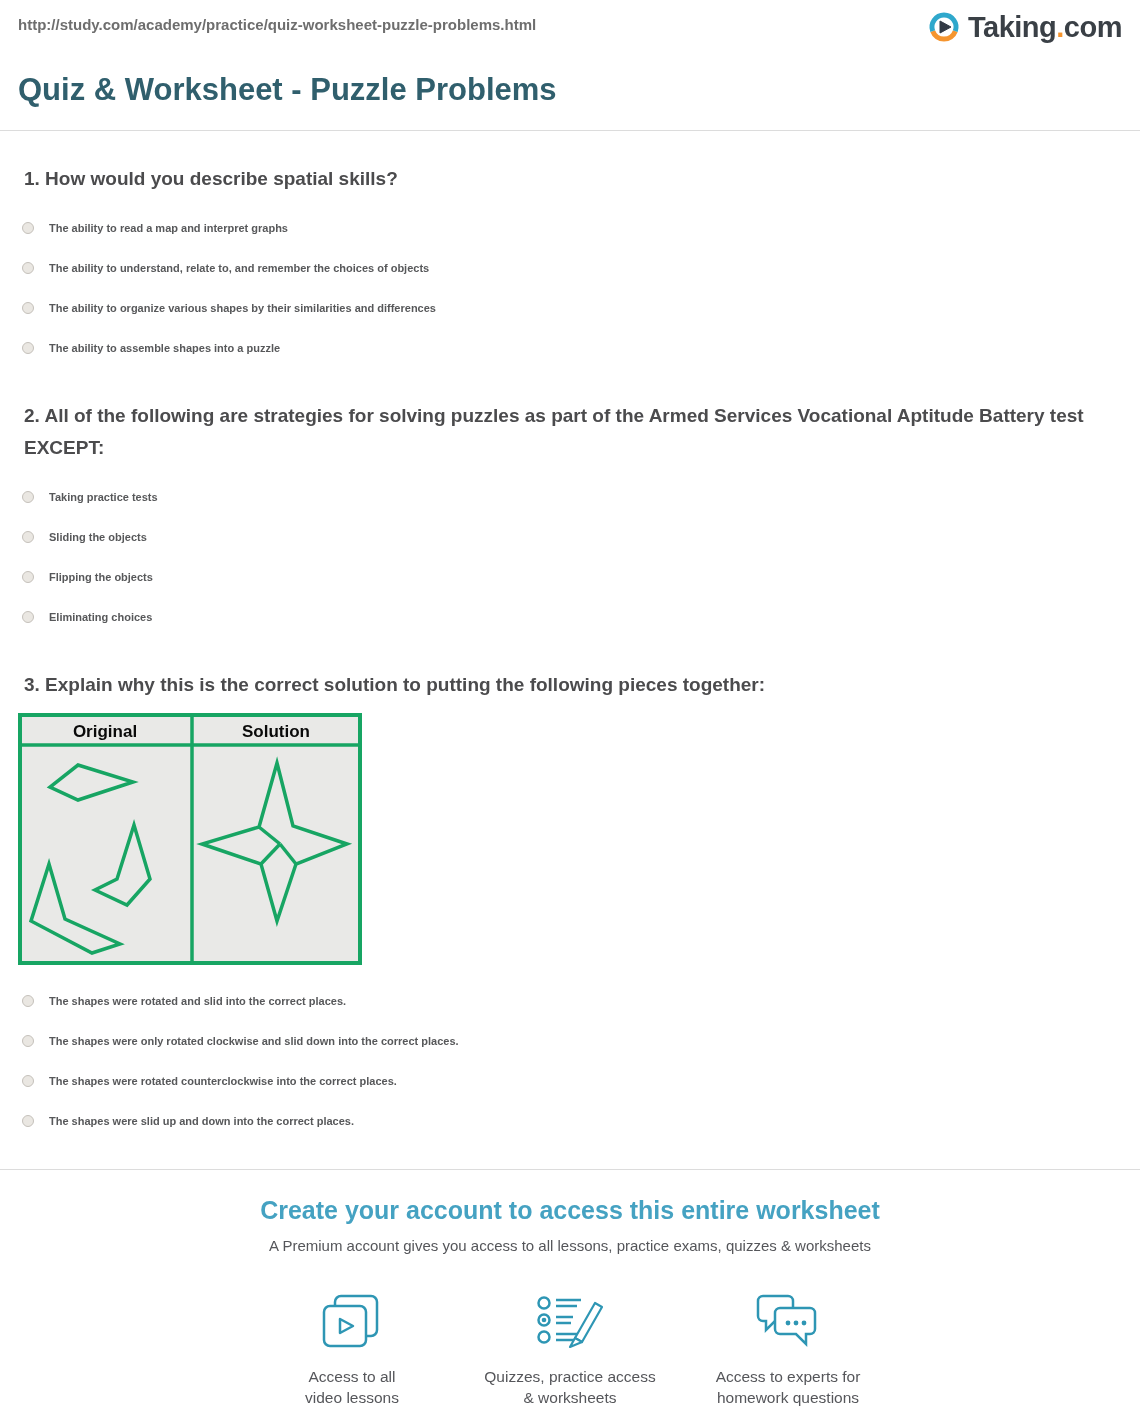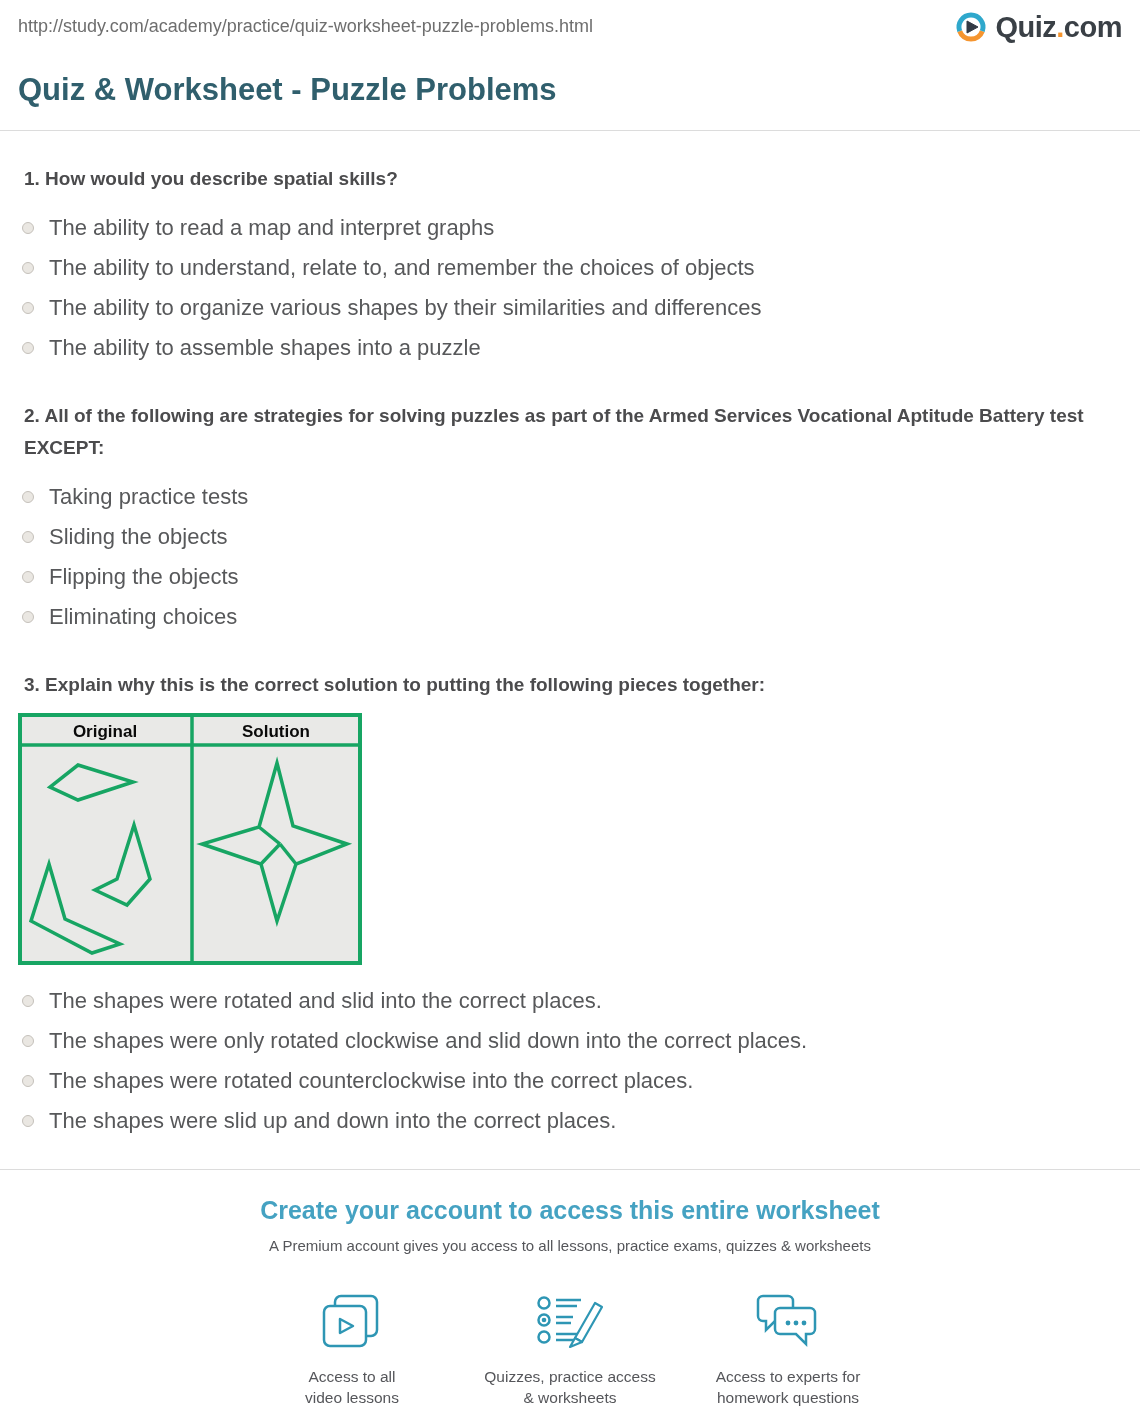--- a/index.html
+++ b/index.html
@@ -8,39 +8,39 @@
     font-family:"Liberation Sans","DejaVu Sans",sans-serif;
     width:1140px;
     min-height:1410px;
     margin:0 auto;
     color:#57585a;
   }
   .page { width:1140px; position:relative; }
 
   
   .top-bar { display:flex; justify-content:space-between; align-items:flex-start; padding:10px 18px 0 18px; }
-  .url-text { font-size:18px; color:#6e6e6e; padding-top:6px; }
+  .url-text { font-size:15px; color:#6e6e6e; padding-top:6px;font-weight:bold; }
   .logo { display:flex; align-items:center; gap:7px; cursor:pointer; }
   .logo-text { font-size:29px; font-weight:700; color:#3a4046; letter-spacing:-0.5px; line-height:34px; }
   .logo-text .dot { color:#f5952f; }
 
   
   .page-title { font-size:31px; font-weight:700; color:#305f6d; margin:28px 18px 22px 18px; }
   .rule { border:none; border-top:1px solid #dcdcdc; }
 
   
   .question { margin-top:32px; }
   .question-heading { font-size:19px; font-weight:700; color:#4b4b4d; line-height:32px; margin:0 24px; max-width:1108px; }
   .options { list-style:none; margin-top:13px; }
   .option-row { display:flex; align-items:center; height:40px; padding-left:22px; }
   .radio {
     width:12px; height:12px; flex:none; border-radius:50%;
     background:#eae7e2; border:1px solid #c5c1bb; margin-right:15px; cursor:pointer;
   }
-  .option-label { font-size:22px; color:#57585a; cursor:pointer; }
+  .option-label { font-size:11px; color:#57585a; cursor:pointer;font-weight:bold; }
 
   
   .figure-wrap { margin:12px 0 16px 18px; width:344px;border-radius:19px; }
   .figure-wrap svg { display:block; }
 
   
   .cta-rule { margin-top:28px; }
   .cta { text-align:center; }
   .cta-heading { font-size:25px; font-weight:700; color:#45a2c2; margin-top:26px; cursor:pointer; }
   .cta-sub { font-size:15px; color:#55565a; margin-top:12px; }
@@ -55,21 +55,21 @@
 <div class="page">
 
   <div class="top-bar">
     <div class="url-text">http://study.com/academy/practice/quiz-worksheet-puzzle-problems.html</div>
     <div class="logo">
       <svg width="34" height="34" viewBox="0 0 34 34">
         <path d="M28.3,21.1 A12,12 0 0 1 5.7,21.1" fill="none" stroke="#f5952f" stroke-width="5"></path>
         <path d="M5.7,21.1 A12,12 0 1 1 28.3,21.1" fill="none" stroke="#2fa8cc" stroke-width="5"></path>
         <path d="M13,11 L24,17 L13,23 Z" fill="#333a45" stroke="#333a45" stroke-linejoin="round"></path>
       </svg>
-      <div class="logo-text"><span>Quiz</span><span class="dot">.</span><span>com</span></div>
+      <div class="logo-text"><span>Taking</span><span class="dot">.</span><span>com</span></div>
     </div>
   </div>
 
   <h1 class="page-title">Quiz &amp; Worksheet - Puzzle Problems</h1>
   <hr class="rule">
 
   <div class="question">
     <h2 class="question-heading">1. How would you describe spatial skills?</h2>
     <ul class="options">
       <li class="option-row">

